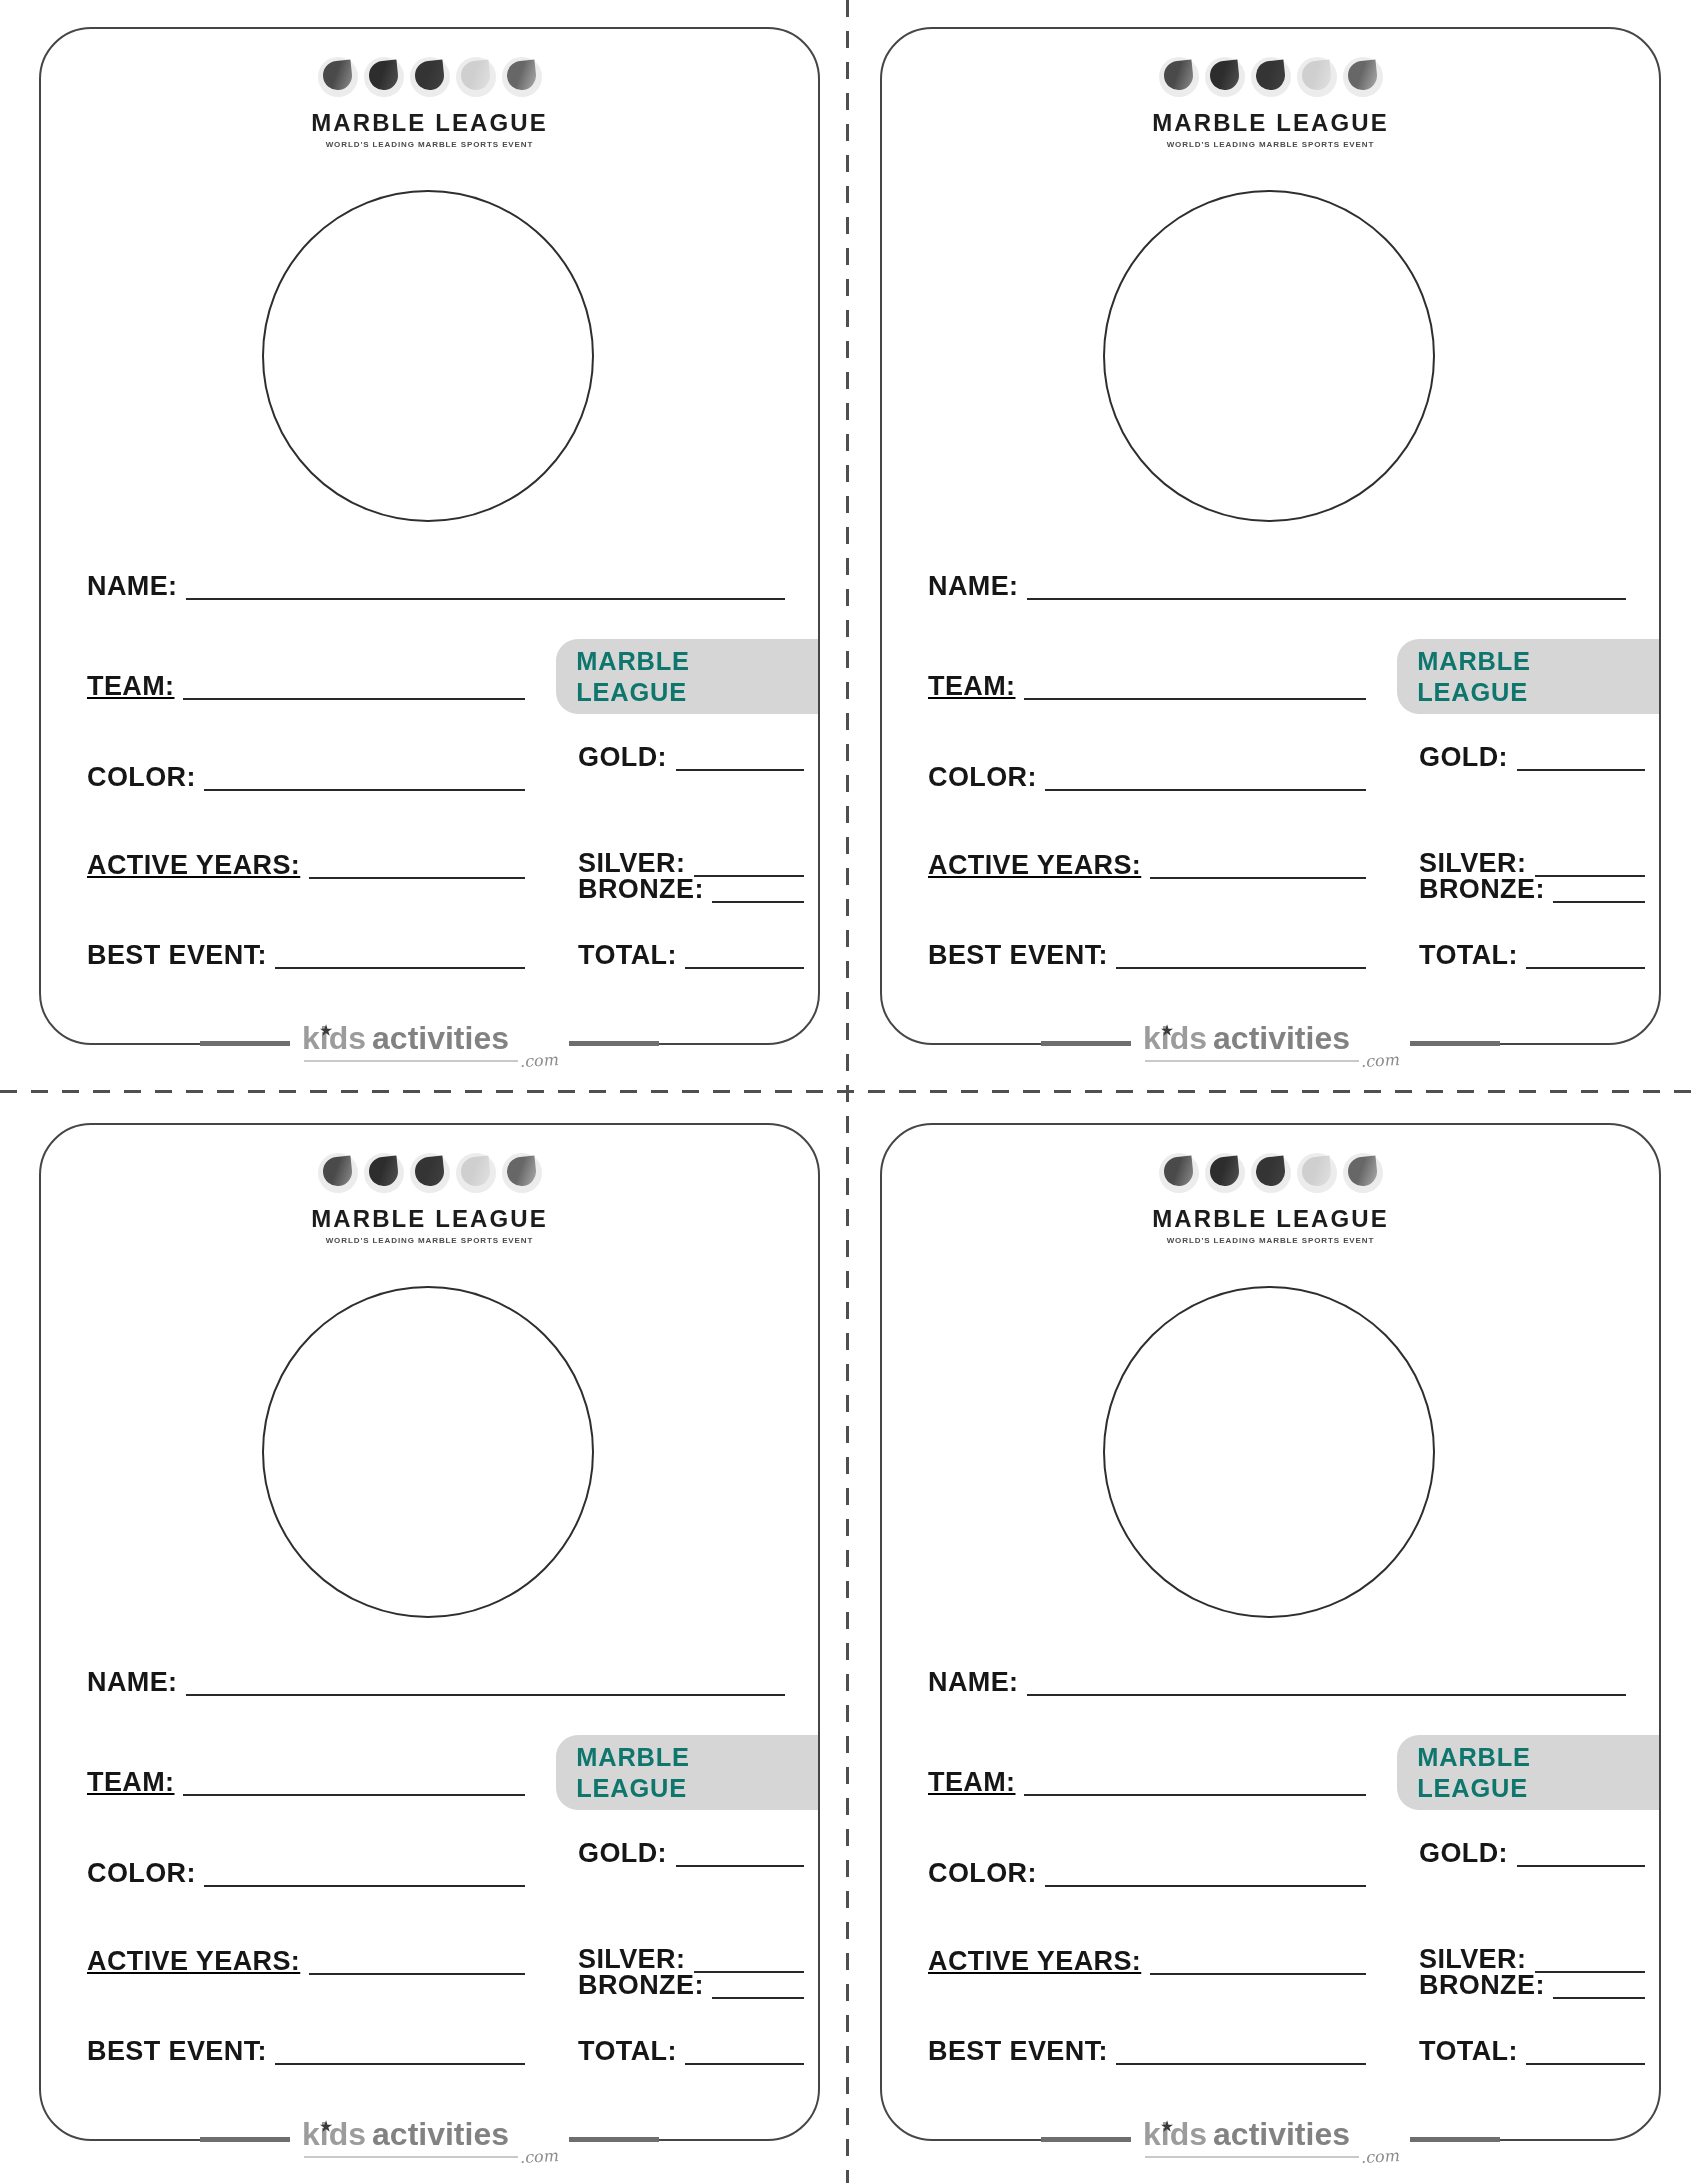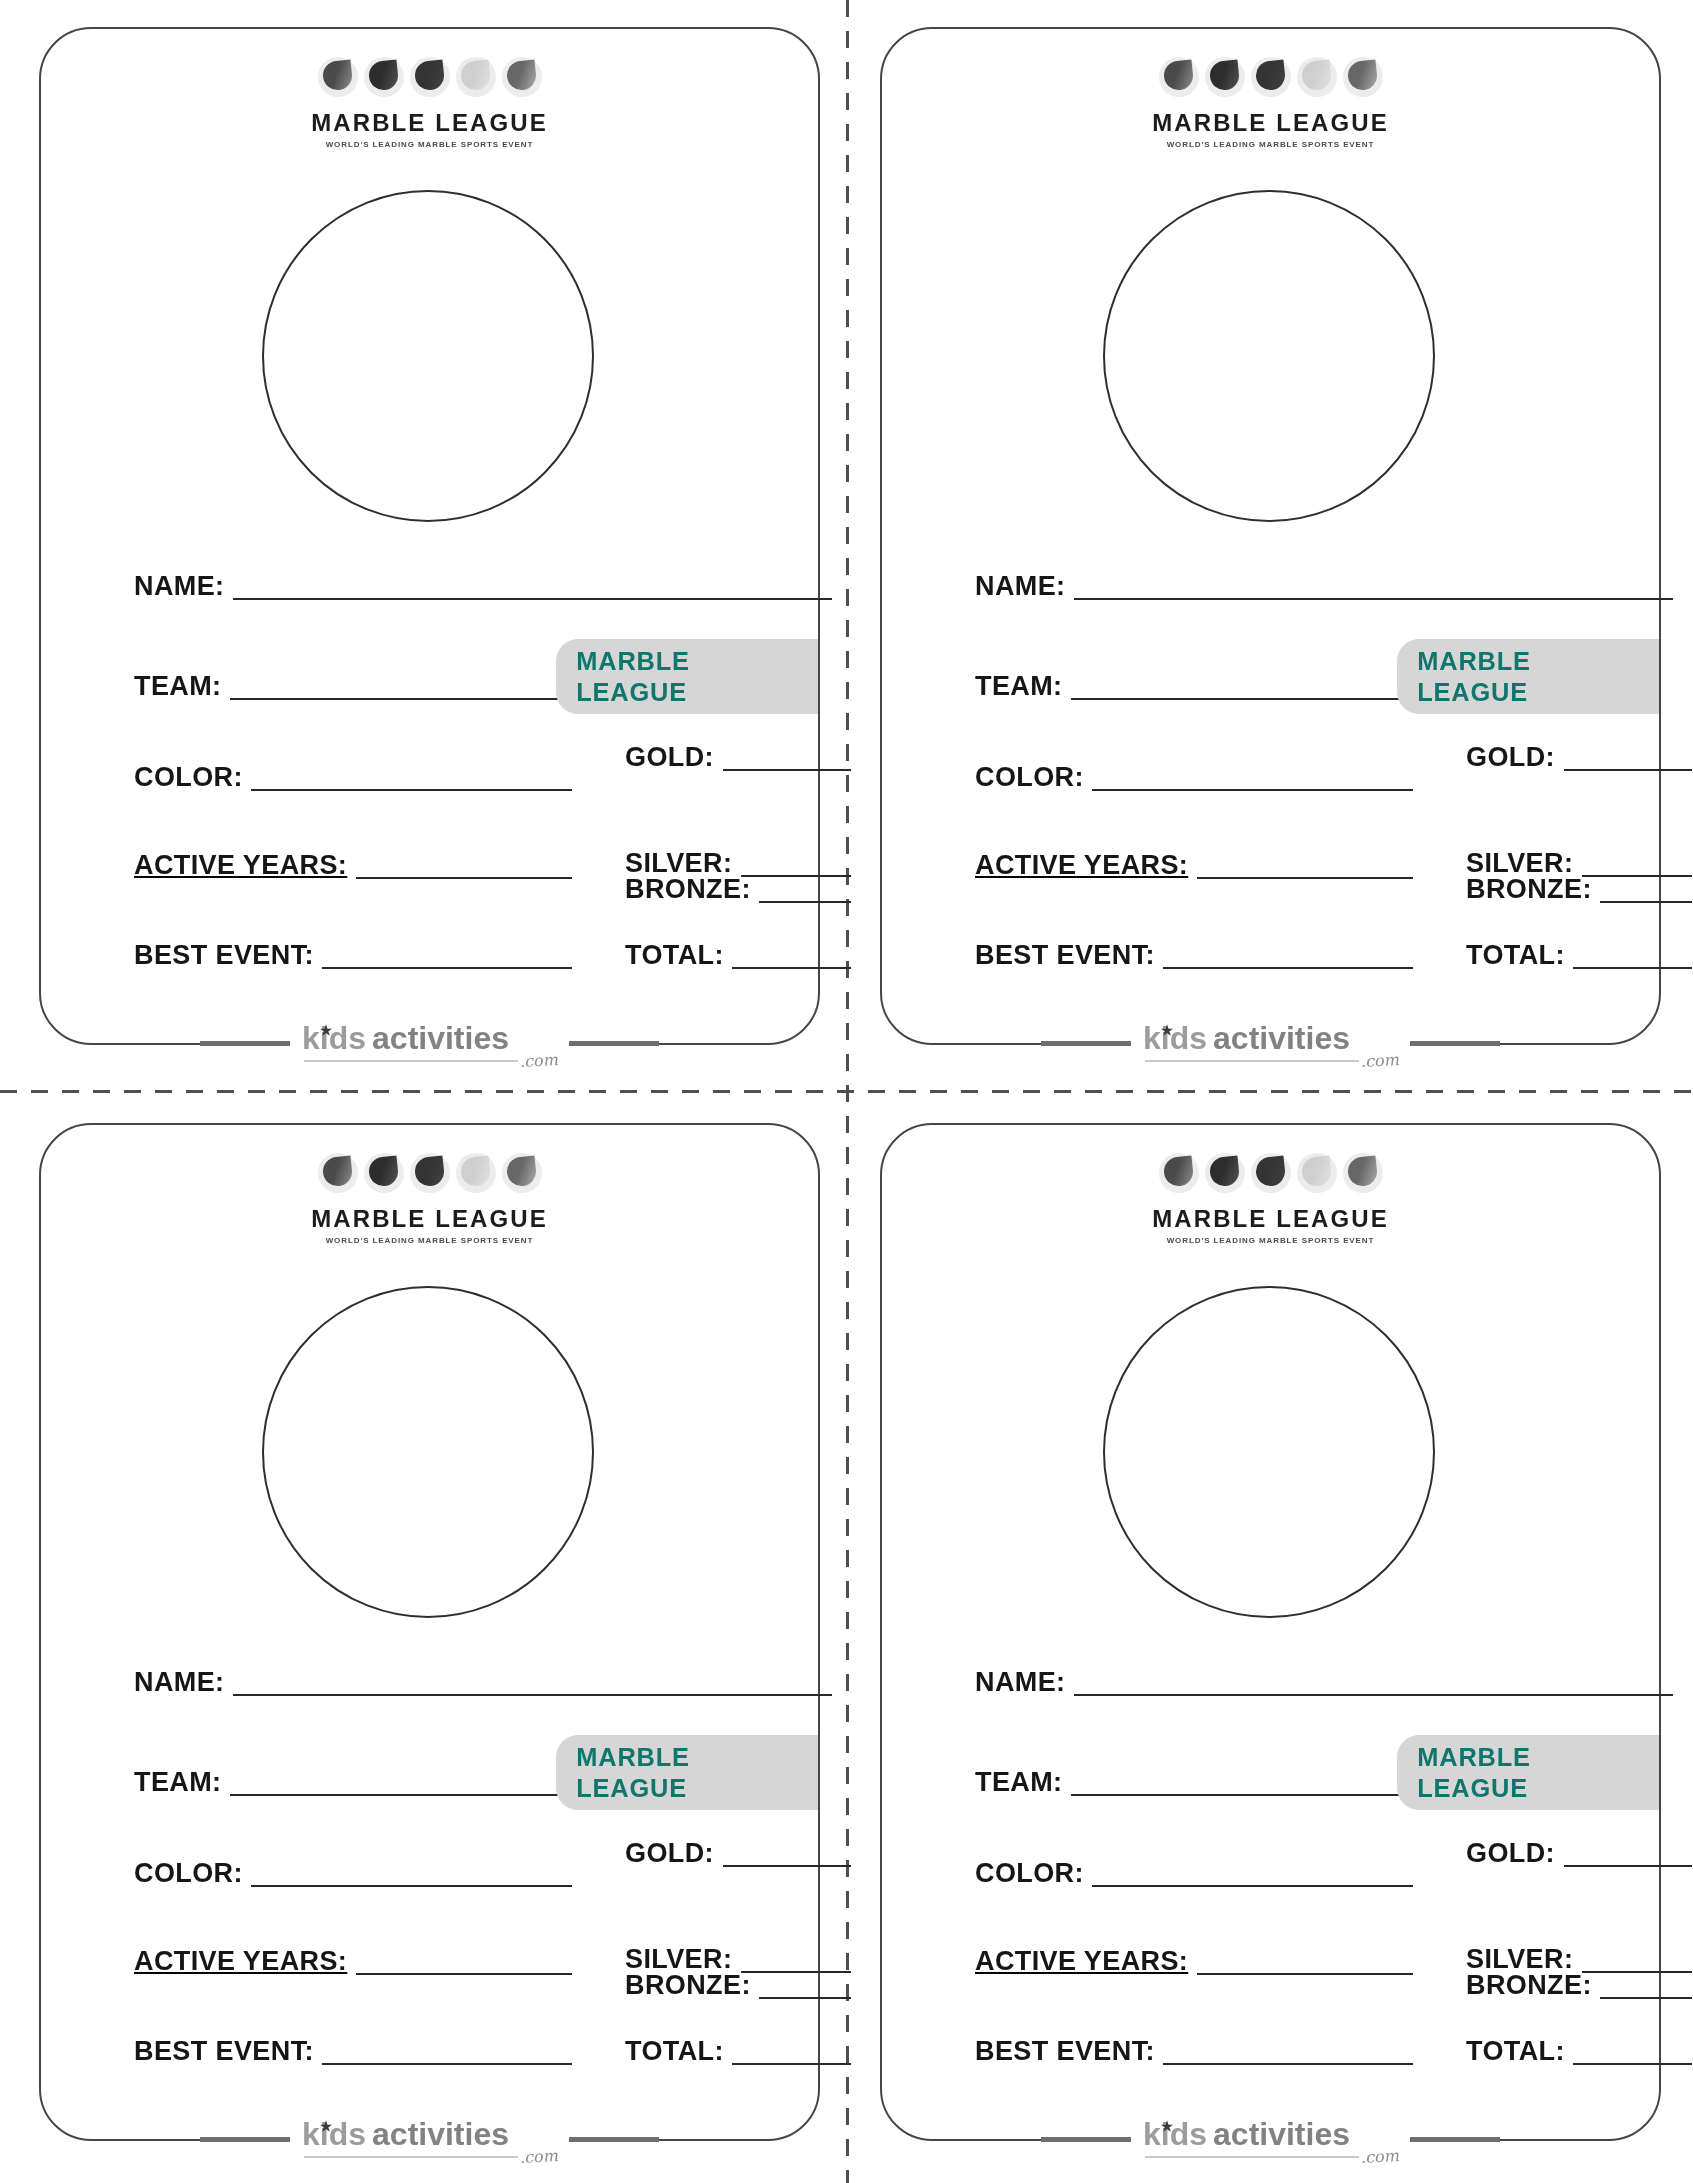--- a/index.html
+++ b/index.html
@@ -23,26 +23,26 @@
   .drop { position:absolute; left:5.1px; top:4.2px; width:29px; height:29px;
           border-radius:52% 0 52% 52%; transform:rotate(-6deg); background:#444; }
   .logo-title { margin-top:12px; font-size:24px; font-weight:bold; letter-spacing:2.1px; color:#1c1c1c; }
   .logo-subtitle { margin-top:3.4px; font-size:8px; font-weight:bold; letter-spacing:0.9px; color:#4b4b4b; }
 
   
   .photo-circle { position:absolute; left:221px; top:161px; width:332px; height:332px;
                   border:2.5px solid #2e2e2e; border-radius:50%; }
 
   
-  .row { position:absolute; display:flex; align-items:flex-end;margin-left:47px; }
+  .row { position:absolute; display:flex; align-items:flex-end; }
   .row .lbl { font-weight:bold; font-size:27px; line-height:32px; letter-spacing:0.4px;
               color:#161616; white-space:nowrap; }
   .row .line { flex:1; border-bottom:2.5px solid #282828; margin-left:8.5px; margin-bottom:2.5px; }
   .row-name  { left:46px; top:541px; width:698px; }
-  .row-team  { left:46px; top:641px; width:438px; }
+  .row-team  { left:46px; top:641px; width:438px;text-decoration:underline; }
   .row-color { left:46px; top:732px; width:438px; }
   .row-years { left:46px; top:820px; width:438px;text-decoration:underline; }
   .row-event { left:46px; top:910px; width:438px;text-align:right; }
   .row-gold   { left:537px; top:712px; width:226px; }
   .row-silver { left:537px; top:818px; width:226px; }
   .row-bronze { left:537px; top:844px; width:226px; }
   .row-total  { left:537px; top:910px; width:226px; }
 
   
   .league-box { position:absolute; left:515px; right:0; top:610px; height:75px;

